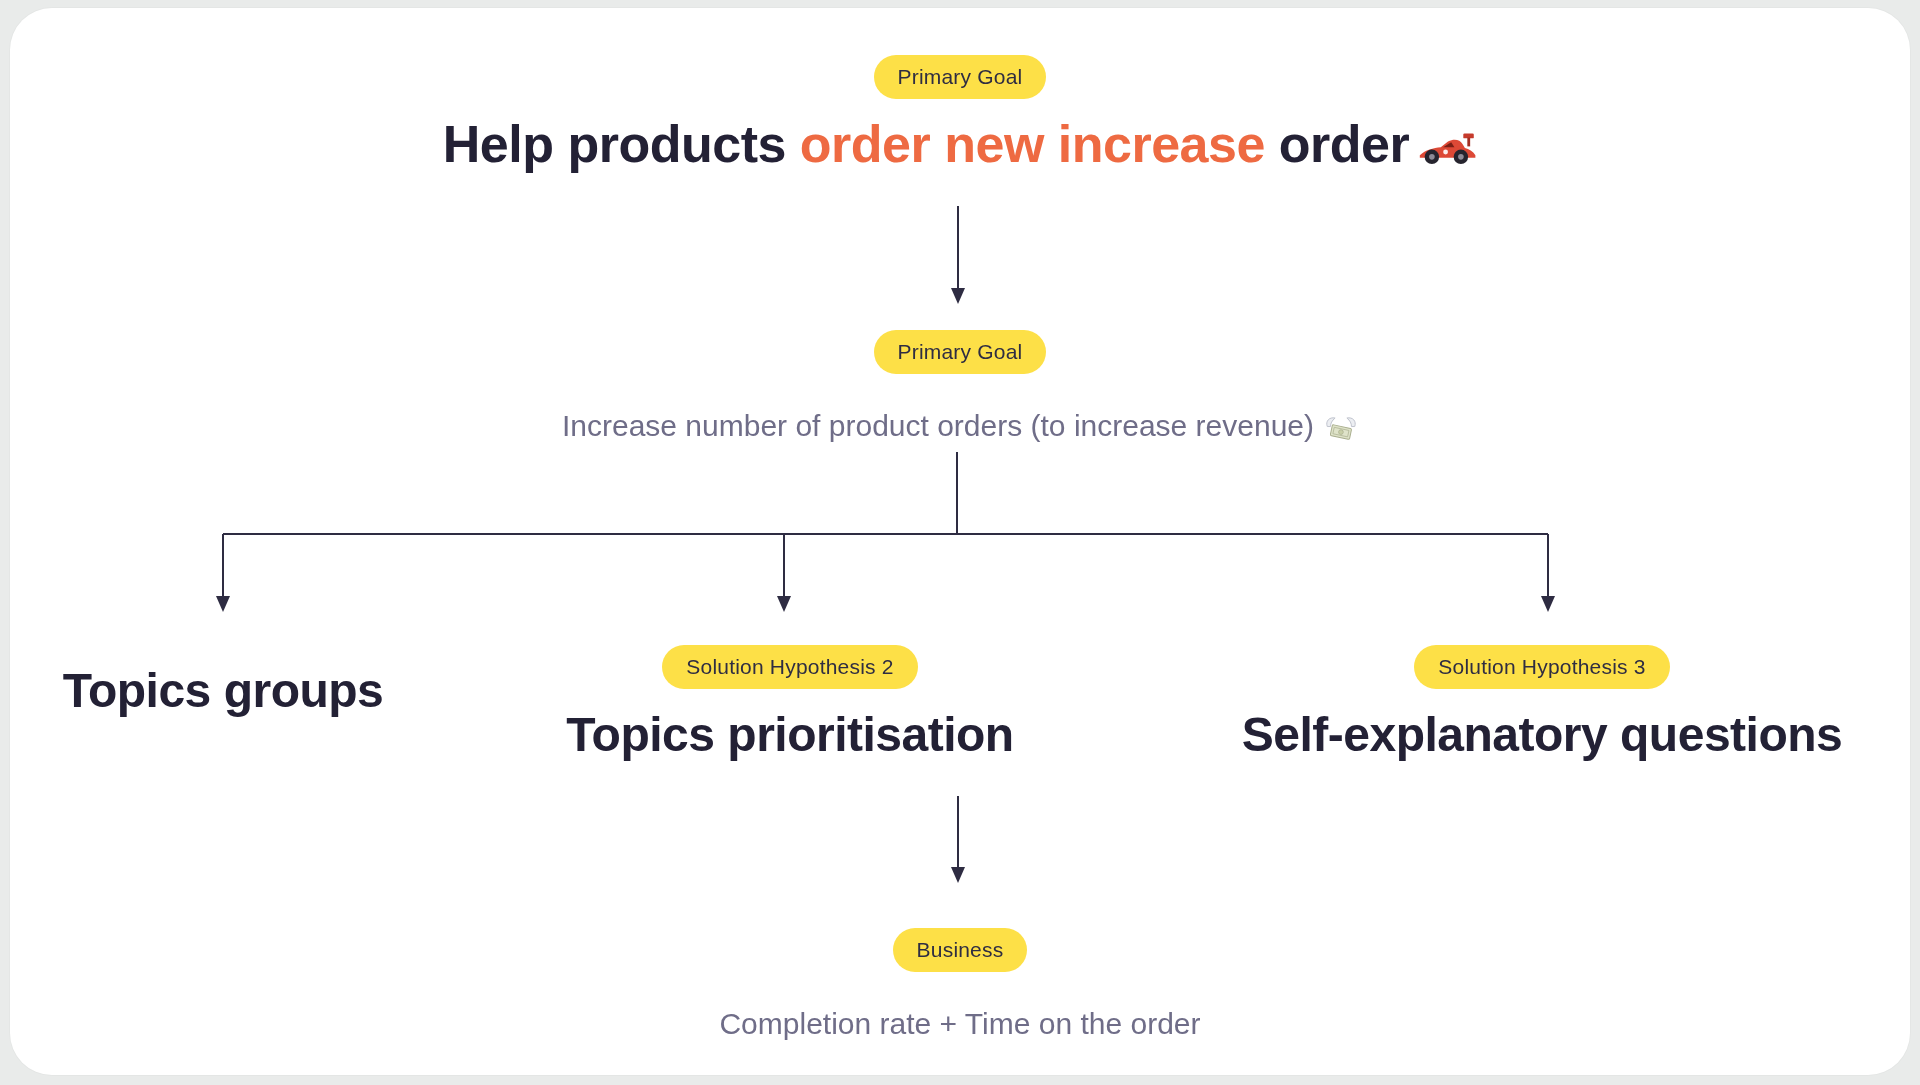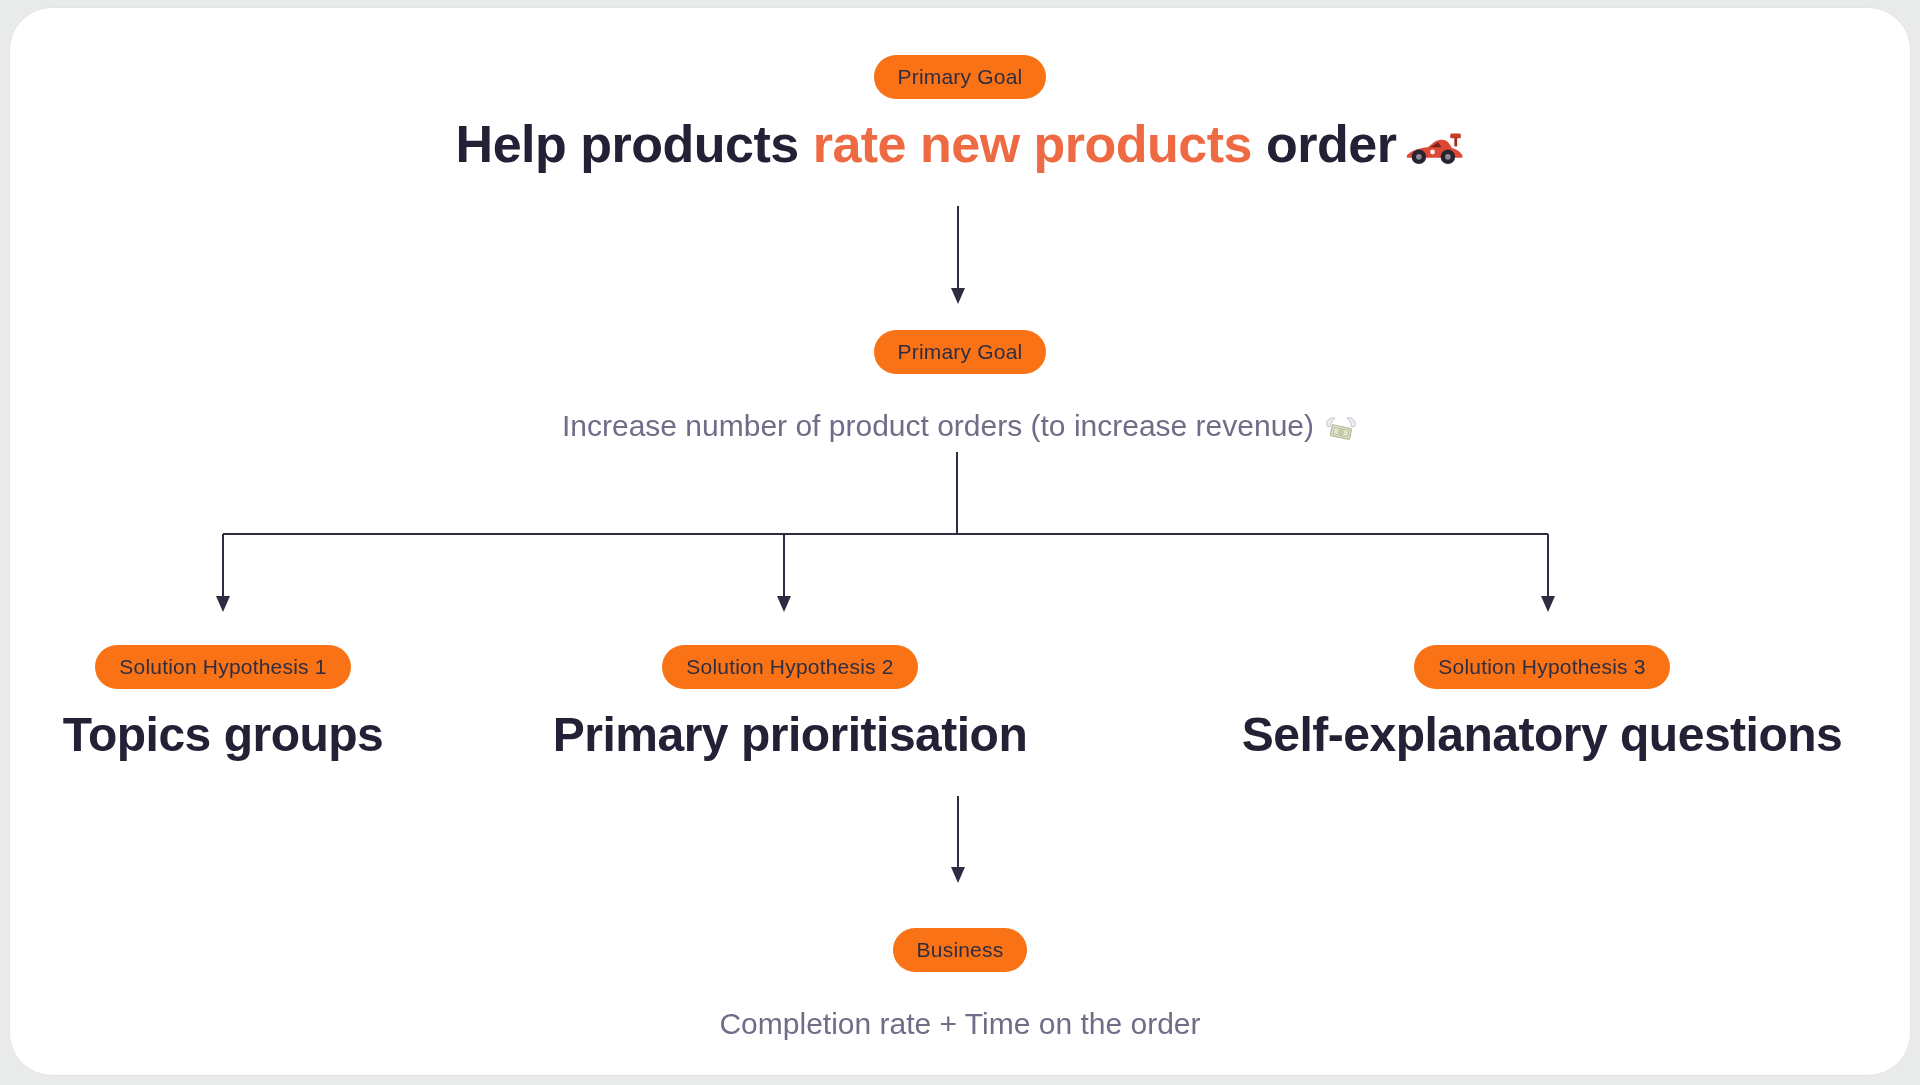--- a/index.html
+++ b/index.html
@@ -12,21 +12,21 @@
   #canvas { position: relative; width: 1920px; height: 1085px; }
   .card {
     position: absolute; left: 10px; top: 8px; right: 10px; bottom: 10px;
     background: #ffffff; border-radius: 42px;
     box-shadow: 0 0 0 1px rgba(0,0,0,0.02);
   }
   .node { position: absolute; text-align: center; }
   .full { left: 0; right: 0; }
   .badge {
     display: inline-block;
-    background: #f97316; color: #2f2d42;
+    background: #fde047; color: #2f2d42;
     font-size: 21px; font-weight: 500;
     line-height: 44px; height: 44px;
     padding: 0 24px; border-radius: 999px;
     letter-spacing: 0.2px;
   }
   .big-title {
     margin-top: 14px;
     font-size: 52px; font-weight: 700; color: #232135;
     line-height: 62px; letter-spacing: -0.5px;
     white-space: nowrap;
@@ -75,21 +75,21 @@
       <g>
         <line x1="958" y1="796" x2="958" y2="868"></line>
         <path d="M951 867 L965 867 L958 883 Z" stroke="none"></path>
       </g>
     </g>
   </svg>
 
   <div class="node full" style="top:55px">
     <span class="badge">Primary Goal</span>
     <div class="big-title">
-      <span>Help products </span><span class="highlight">rate new products</span><span> order</span><span class="icon-inline">
+      <span>Help products </span><span class="highlight">order new increase</span><span> order</span><span class="icon-inline">
         <svg width="58" height="40" viewBox="0 0 72 44">
           <rect x="55" y="4" width="13" height="6" rx="1.5" fill="#c63b2c"></rect>
           <rect x="60" y="9" width="3.5" height="11" fill="#a32f22"></rect>
           <path d="M1 31 C8 24 18 22 27 21 L36 14 C44 10 51 12 54 17 L57 22 C62 23 67 26 70 31 L70 34 L1 34 Z" fill="#dd4936"></path>
           <path d="M30 21 L40 15 L44 21 Z" fill="#7a1f15"></path>
           <circle cx="33" cy="27" r="3" fill="#ffffff" opacity="0.9"></circle>
           <circle cx="16" cy="33" r="9" fill="#26242e"></circle>
           <circle cx="16" cy="33" r="3.5" fill="#8d8a96"></circle>
           <circle cx="52" cy="33" r="9" fill="#26242e"></circle>
           <circle cx="52" cy="33" r="3.5" fill="#8d8a96"></circle>
@@ -109,27 +109,26 @@
             <rect x="11" y="17" width="30" height="17" rx="2" fill="#dfe3c9" stroke="#a9ae8e" stroke-width="1.5"></rect>
             <rect x="14.5" y="20.5" width="23" height="10" fill="none" stroke="#a9ae8e"></rect>
             <circle cx="26" cy="25.5" r="3.6" fill="#c9cfa8" stroke="#a9ae8e"></circle>
           </g>
         </svg>
       </span>
     </div>
   </div>
 
   <div class="node solution-col" style="left:-157px">
-    <span class="badge">Solution Hypothesis 1</span>
     <div class="solution-title">Topics groups</div>
   </div>
 
   <div class="node solution-col" style="left:410px">
     <span class="badge">Solution Hypothesis 2</span>
-    <div class="solution-title">Primary prioritisation</div>
+    <div class="solution-title">Topics prioritisation</div>
   </div>
 
   <div class="node solution-col" style="left:1162px">
     <span class="badge">Solution Hypothesis 3</span>
     <div class="solution-title">Self-explanatory questions</div>
   </div>
 
   <div class="node full" style="top:928px">
     <span class="badge">Business</span>
     <div class="sub-text">Completion rate + Time on the order</div>

